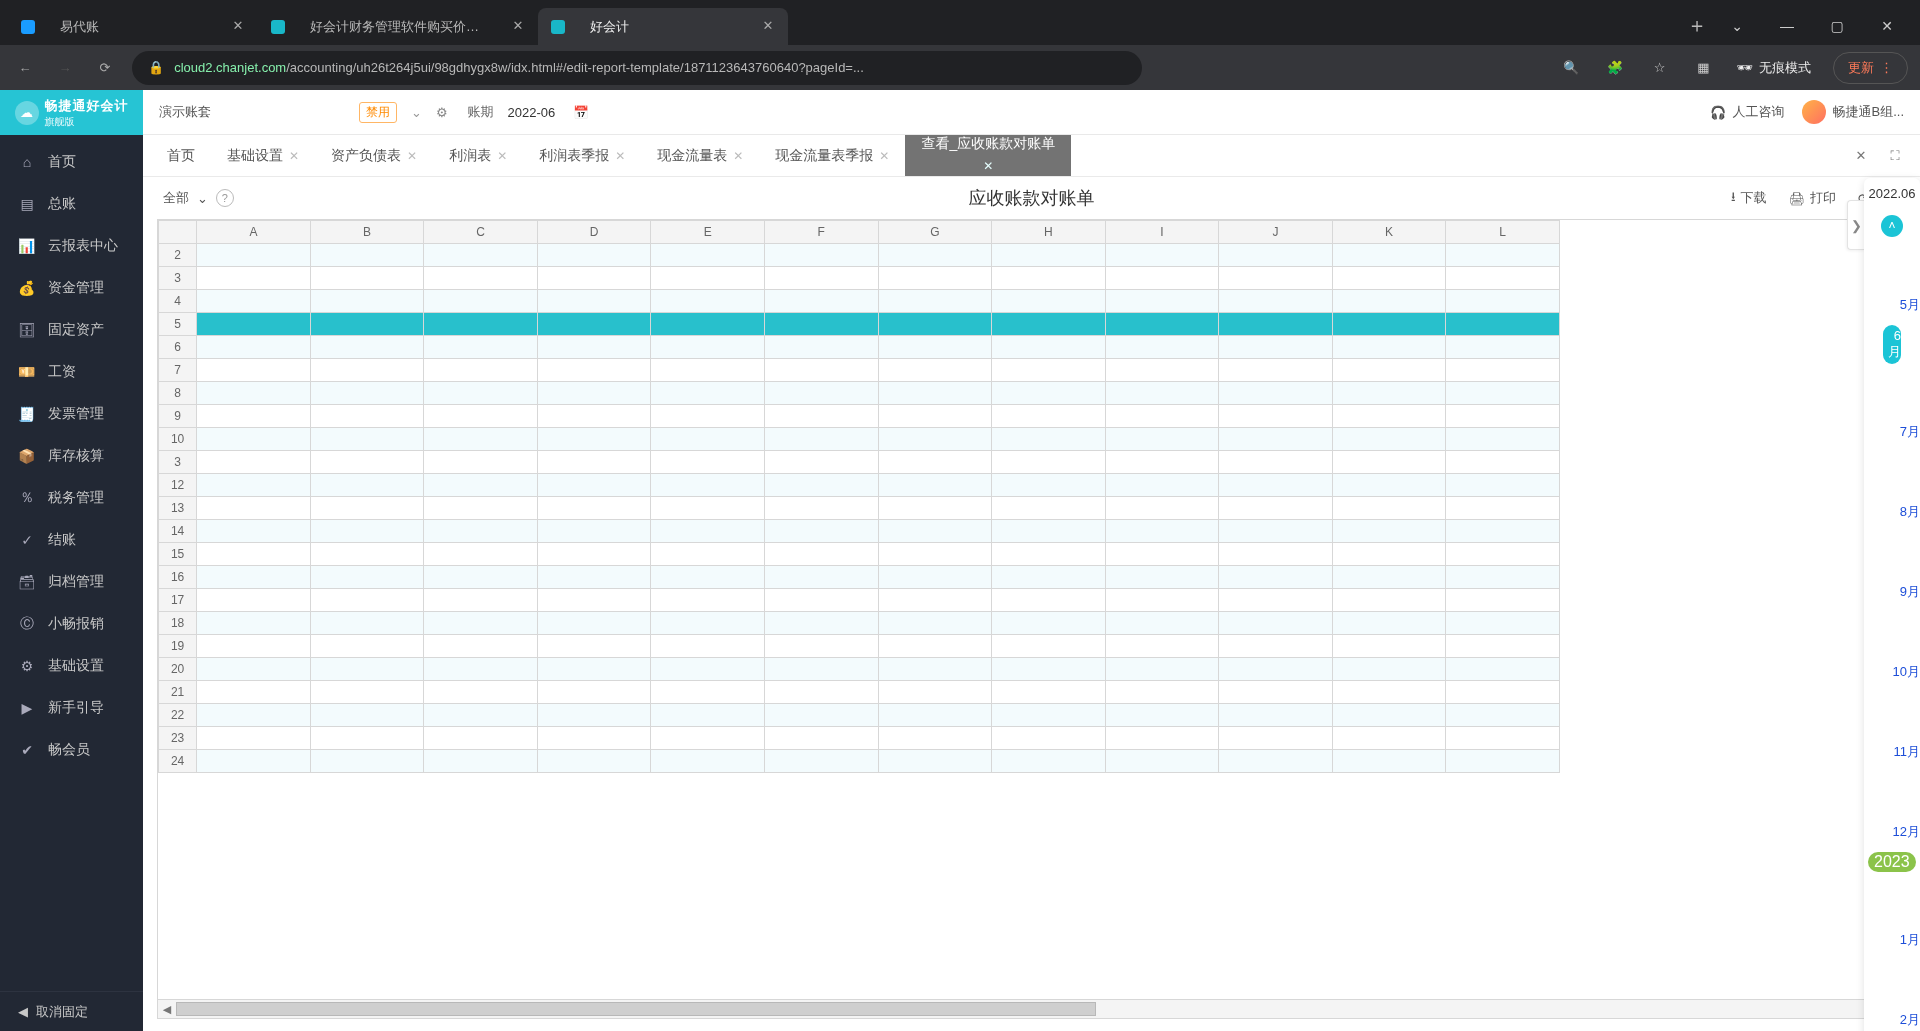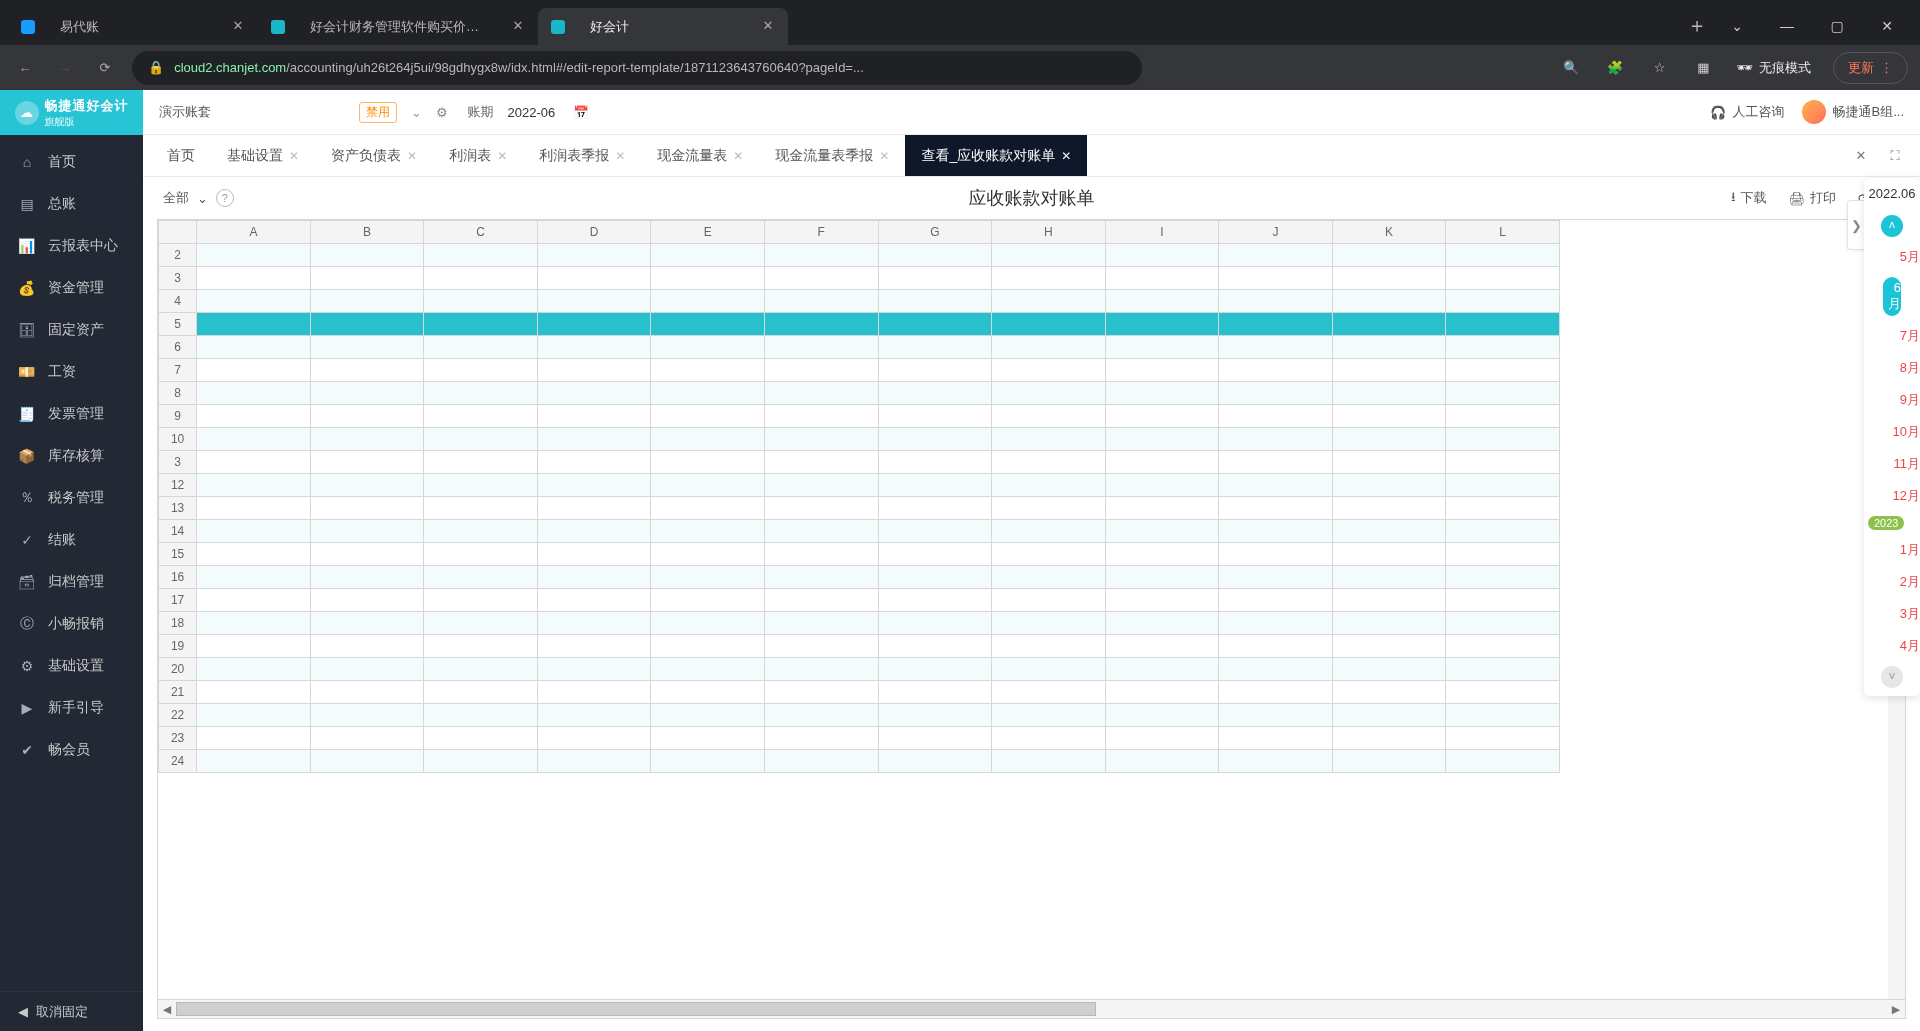--- a/index.html
+++ b/index.html
@@ -73,21 +73,21 @@
 
   
   .content-tabs {
     height:42px; display:flex; align-items:stretch; padding:0 8px; background:#fff; border-bottom:1px solid #eaeaea;
   }
   .c-tab {
     display:flex; align-items:center; padding:0 16px; gap:6px; color:#555; cursor:pointer; font-size:14px;
     border-right:0; position:relative;
   }
   .c-tab .x { color:#bbb; font-size:12px; }
-  .c-tab.active { background:#0f172a; color:#fff; }
+  .c-tab.active { background:#737373; color:#fff;flex-direction:column; }
   .c-tab.active .x { color:#e7ffff; }
   .content-tabs .spacer { flex:1; }
   .ct-icon { width:34px; display:flex; align-items:center; justify-content:center; color:#777; cursor:pointer; }
 
   
   .tool-row {
     height:42px; display:flex; align-items:center; padding:0 20px; gap:10px; background:#fff;
   }
   .filter-all { color:#555; cursor:pointer; display:flex; align-items:center; gap:8px; }
   .help-q { width:18px;height:18px;border-radius:50%;border:1px solid #bbb;color:#999;display:inline-flex;align-items:center;justify-content:center;font-size:11px; }
@@ -125,24 +125,24 @@
 
   
   .period-float {
     position:absolute; right:0; top:88px; width:56px; background:#fff;
     box-shadow:0 2px 8px rgba(0,0,0,.12); border-radius:6px; padding:8px 0; text-align:right;
     display:flex; flex-direction:column; align-items:center; gap:8px;
   }
   .pf-year { font-size:13px; color:#333; padding-bottom:6px; }
   .pf-updown { width:22px;height:22px;border-radius:50%;background:#1bc4d6;color:#fff;display:flex;align-items:center;justify-content:center;font-size:12px;cursor:pointer; }
   .pf-updown.bottom { background:#e6e6e6; color:#999; }
-  .pf-month { font-size:13px; color:#ef4444; cursor:pointer; width:100%; padding:3px 0; }
+  .pf-month { font-size:13px; color:#1d4ed8; cursor:pointer; width:100%; padding:3px 0;margin-top:48px; }
   .pf-month.active { background:#1bc4d6; color:#fff; border-radius:12px; width:18px; margin:0 auto; }
   .pf-year-badge {
-    background:#8bc34a; color:#fff; font-size:11px; border-radius:10px; padding:1px 6px; align-self:flex-start; margin-left:4px;
+    background:#8bc34a; color:#fff; font-size:16px; border-radius:10px; padding:1px 6px; align-self:flex-start; margin-left:4px;
   }
   .slide-handle{ position:absolute; right:55px; top:110px; width:18px; height:50px; background:#fff; border:1px solid #e3e3e3; border-right:none; border-radius:4px 0 0 4px; display:flex; align-items:center; justify-content:center; color:#888; cursor:pointer; box-shadow:-1px 1px 3px rgba(0,0,0,.06); }
 
 </style>
 </head>
 <body>
 
 <div class="browser-chrome">
   <div class="tab-bar" id="browser-tabs">
 

